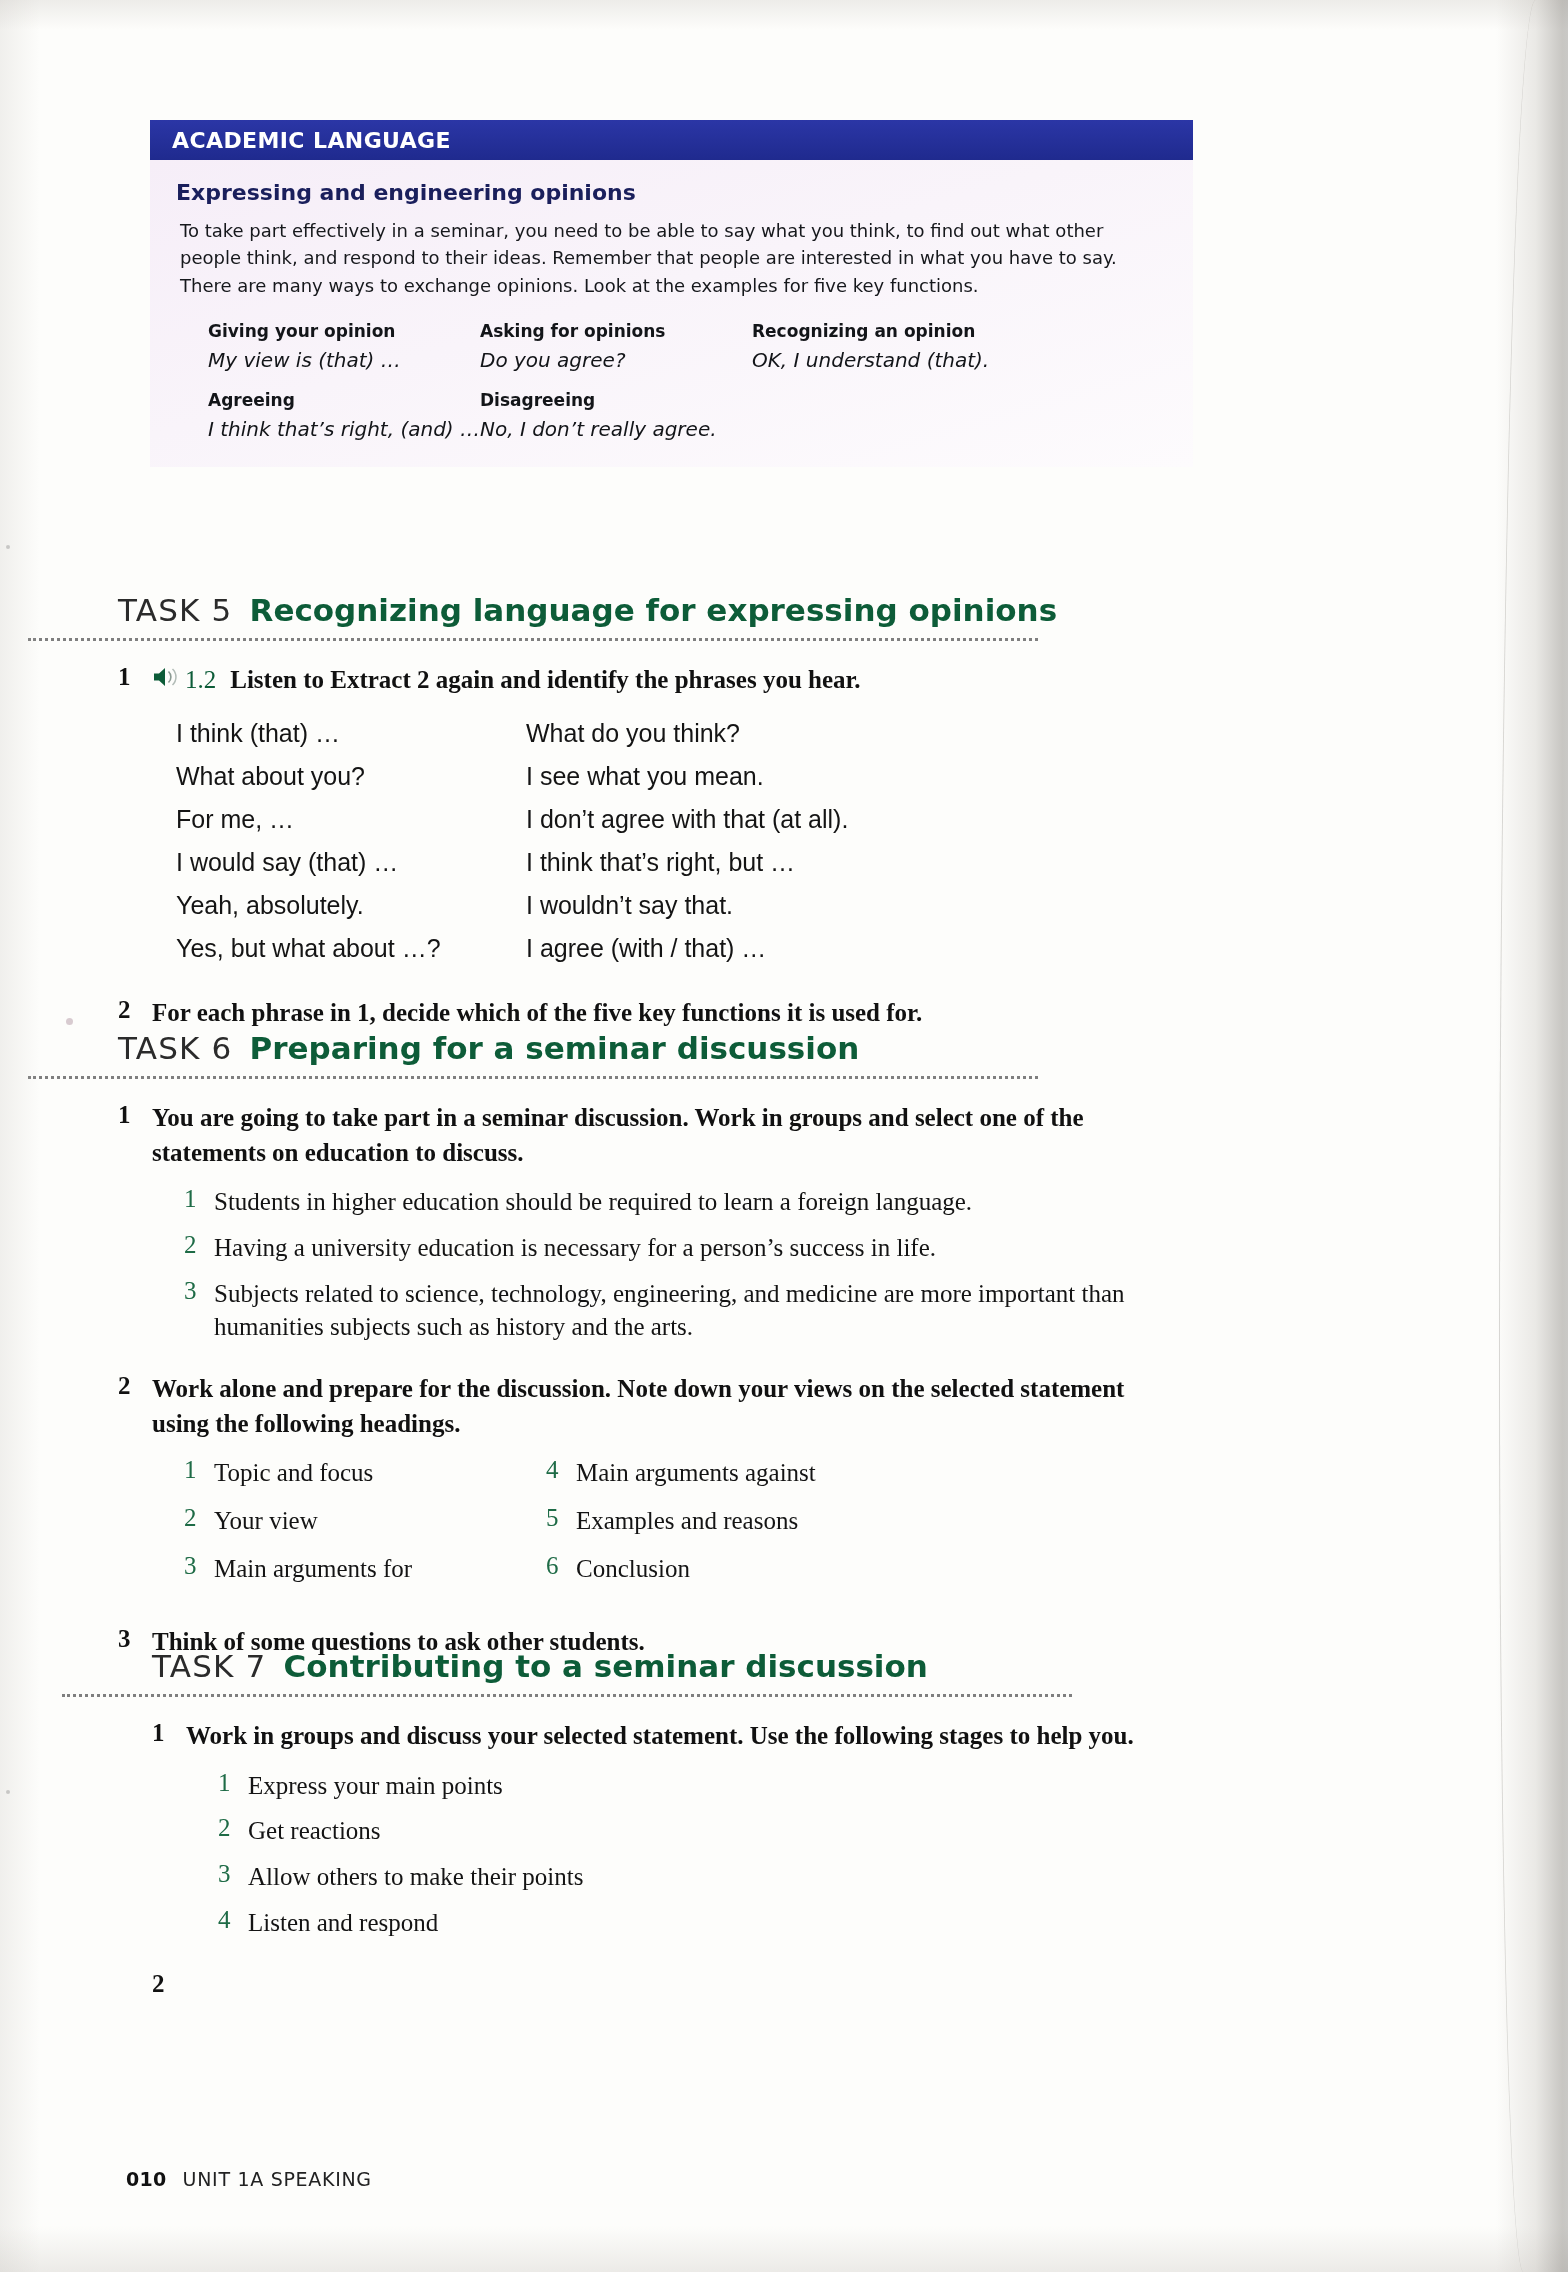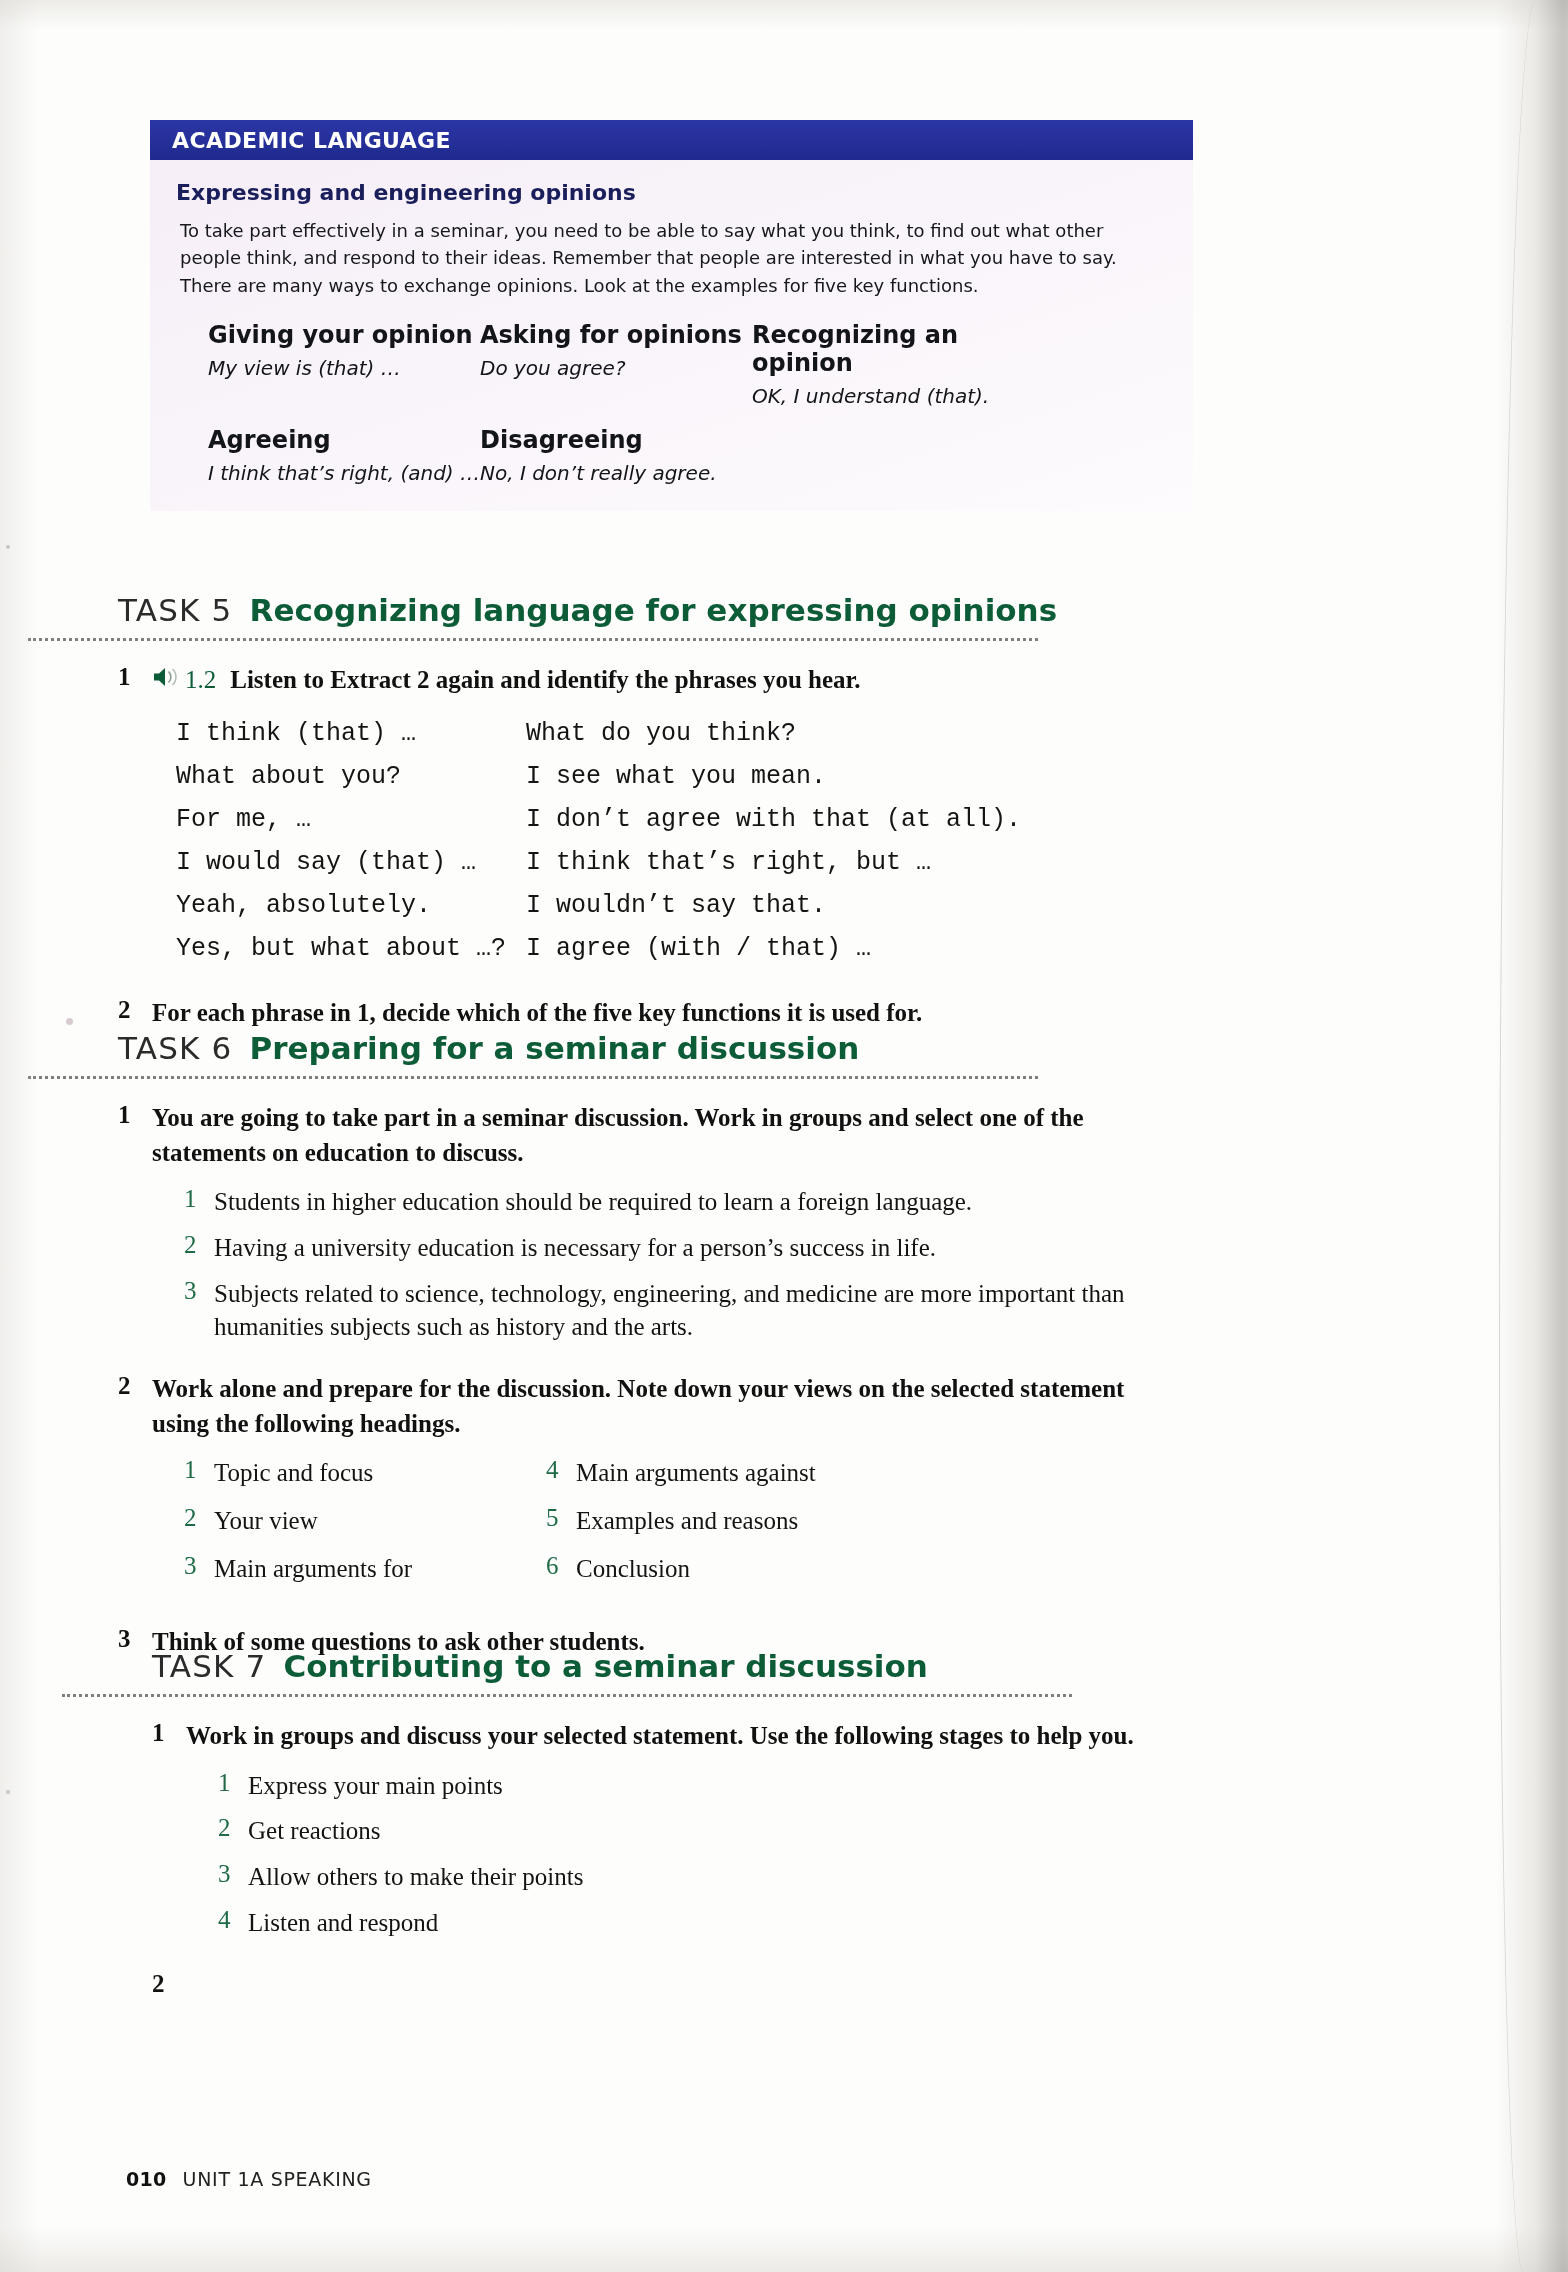--- a/index.html
+++ b/index.html
@@ -105,21 +105,21 @@
     margin-bottom: 18px;
   }
   .al-func-row:last-child { margin-bottom: 0; }
   .al-func-col {
     width: 272px;
     flex-shrink: 0;
   }
   .al-func-title {
     font-family: "DejaVu Sans", sans-serif;
     font-weight: bold;
-    font-size: 24px;
+    font-size: 17px;
     color: #131519;
     margin-bottom: 7px;
   }
   .al-func-example {
     font-family: "DejaVu Sans", sans-serif;
     font-style: italic;
     font-size: 20px;
     color: #131519;
   }
 
@@ -198,21 +198,21 @@
 
   
   .phrase-cols {
     display: flex;
     margin-top: 14px;
     padding-left: 24px;
   }
   .phrase-col { width: 350px; }
   .phrase-col:last-child { width: auto; }
   .phrase {
-    font-family: Liberation Mono, monospace;
+    font-family: Liberation Sans, sans-serif;
     font-size: 25px;
     line-height: 1.72;
     color: #141414;
   }
 
   
   .sublist {
     margin-top: 15px;
     padding-left: 32px;
   }

